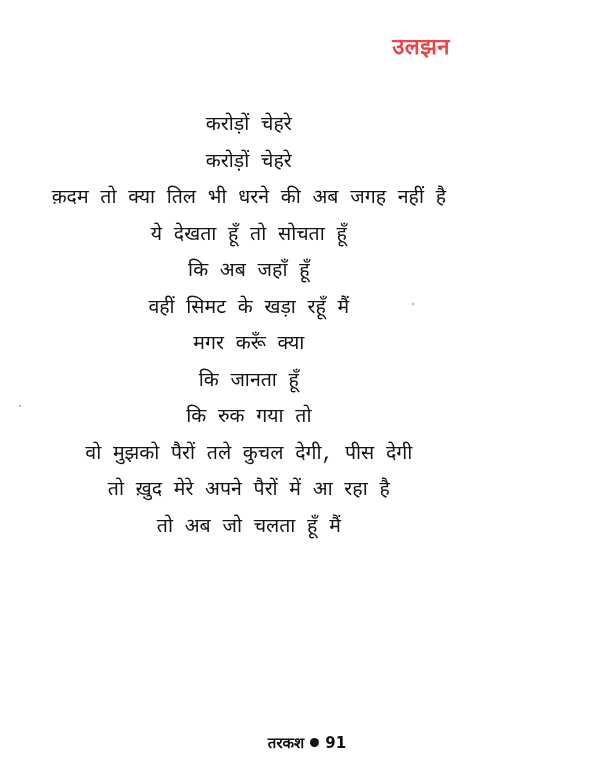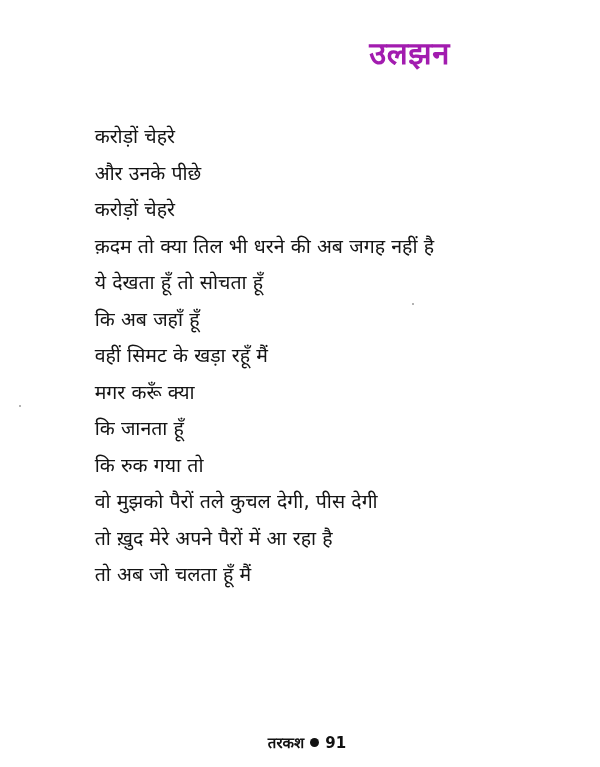--- a/index.html
+++ b/index.html
@@ -18,34 +18,35 @@
     .page {
       position: absolute;
       left: 0; top: 0;
       width: 600px;
       height: 767px;
     }
     .title {
       position: absolute;
       top: 12px;
       right: 150px;
-      font-size: 31px;
+      font-size: 22px;
       font-weight: bold;
       line-height: 40px;
-      color: #a21caf;
+      color: #ef4444;
       letter-spacing: 0.5px;
     }
     .poem {
       position: absolute;
       top: 103px;
       right: 150px;
-      text-align: left;
-      margin: 16px;
+      text-align: center;
+      margin: 4px;
       padding: 0;
       list-style: none;
+      font-family: Liberation Mono, monospace;
     }
     .poem-line {
       font-size: 19.5px;
       line-height: 36.5px;
       height: 36.5px;
       white-space: nowrap;
       color: #141414;
     }
     .footer {
       position: absolute;
@@ -83,21 +84,20 @@
   </style>
 </head>
 <body>
 
 <div class="page">
 
   <h1 class="title">उलझन</h1>
 
   <div class="poem">
     <div class="poem-line">करोड़ों चेहरे</div>
-    <div class="poem-line">और उनके पीछे</div>
     <div class="poem-line">करोड़ों चेहरे</div>
     <div class="poem-line">क़दम तो क्या तिल भी धरने की अब जगह नहीं है</div>
     <div class="poem-line">ये देखता हूँ तो सोचता हूँ</div>
     <div class="poem-line">कि अब जहाँ हूँ</div>
     <div class="poem-line">वहीं सिमट के खड़ा रहूँ मैं</div>
     <div class="poem-line">मगर करूँ क्या</div>
     <div class="poem-line">कि जानता हूँ</div>
     <div class="poem-line">कि रुक गया तो</div>
     <div class="poem-line">वो मुझको पैरों तले कुचल देगी, पीस देगी</div>
     <div class="poem-line">तो ख़ुद मेरे अपने पैरों में आ रहा है</div>

